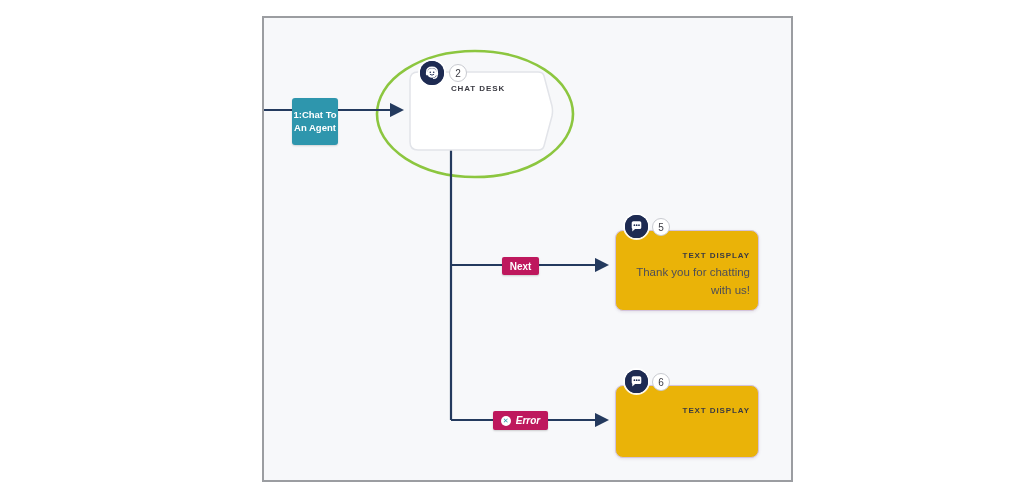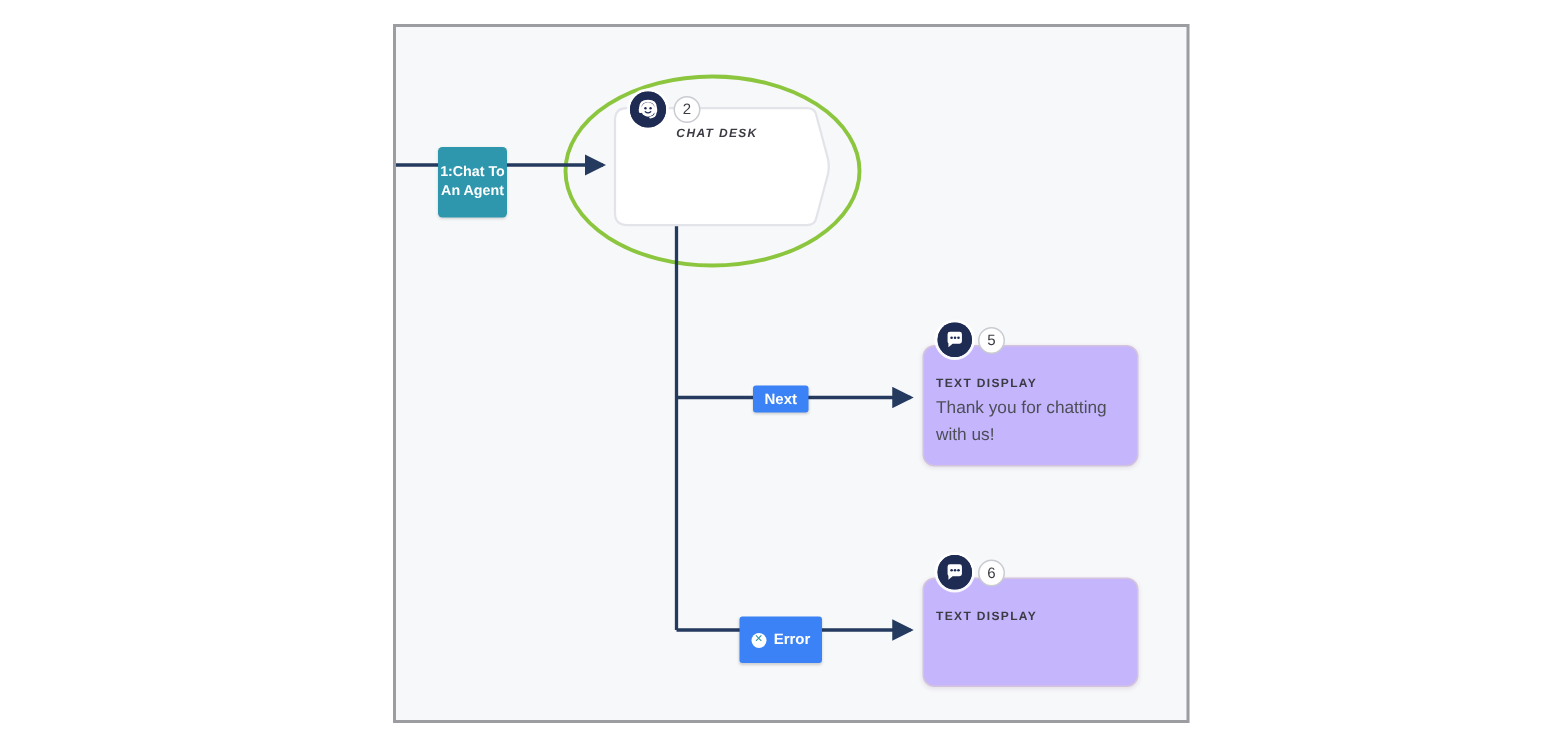--- a/index.html
+++ b/index.html
@@ -40,21 +40,20 @@
   }
 
   
   .chatdesk-title {
     left: 146px; top: 66px; width: 136px;
     text-align: center;
     font-size: 8px; font-weight: bold;
     letter-spacing: 0.9px;
     color: #3b3b43;
     z-index: 5;
-    font-style: italic;
   }
 
   .node-icon {
     width: 24px; height: 24px;
     border-radius: 50%;
     background: #1e2b52;
     display: flex; align-items: center; justify-content: center;
     z-index: 6;
     box-shadow: 0 0 0 2px rgba(255,255,255,0.9);
   }
@@ -64,50 +63,50 @@
     background: #ffffff;
     border: 1px solid #c9cbd1;
     color: #3b3b43;
     font-size: 10px;
     display: flex; align-items: center; justify-content: center;
     z-index: 6;
   }
 
   
   .branch-label {
-    background: #3b82f6;
+    background: #be185d;
     color: #ffffff;
     font-size: 10px; font-weight: bold;
     border-radius: 2px;
     display: flex; align-items: center; justify-content: center;
     gap: 5px;
     box-shadow: 0 1px 2px rgba(0,0,0,0.18);
     z-index: 4;
   }
   .branch-next { left: 238px; top: 239px; width: 37px; height: 18px; }
-  .branch-error { left: 229px; top: 393px; width: 55px; height: 31px; }
+  .branch-error { left: 229px; top: 393px; width: 55px; height: 19px; font-style: italic; }
   .error-dot {
     width: 10px; height: 10px;
     background: #ffffff;
     border-radius: 50%;
     color: #2e96ad;
     font-size: 7px; font-weight: bold;
     display: flex; align-items: center; justify-content: center;
     line-height: 1;
   }
 
   
   .display-node {
     left: 351px; width: 144px;
-    background: #c4b5fd;
+    background: #eab308;
     border: 1px solid #d3c3dc;
     border-radius: 8px;
     box-shadow: 0 1px 3px rgba(90,60,110,0.12);
     padding: 20px 8px 10px 8px;
-    text-align: left;
+    text-align: right;
     z-index: 3;
   }
   .display-node .node-title {
     font-size: 8px; font-weight: bold;
     letter-spacing: 0.9px;
     color: #3b3b43;
     margin-bottom: 4px;
   }
   .display-node .node-body {
     font-size: 11.5px;

